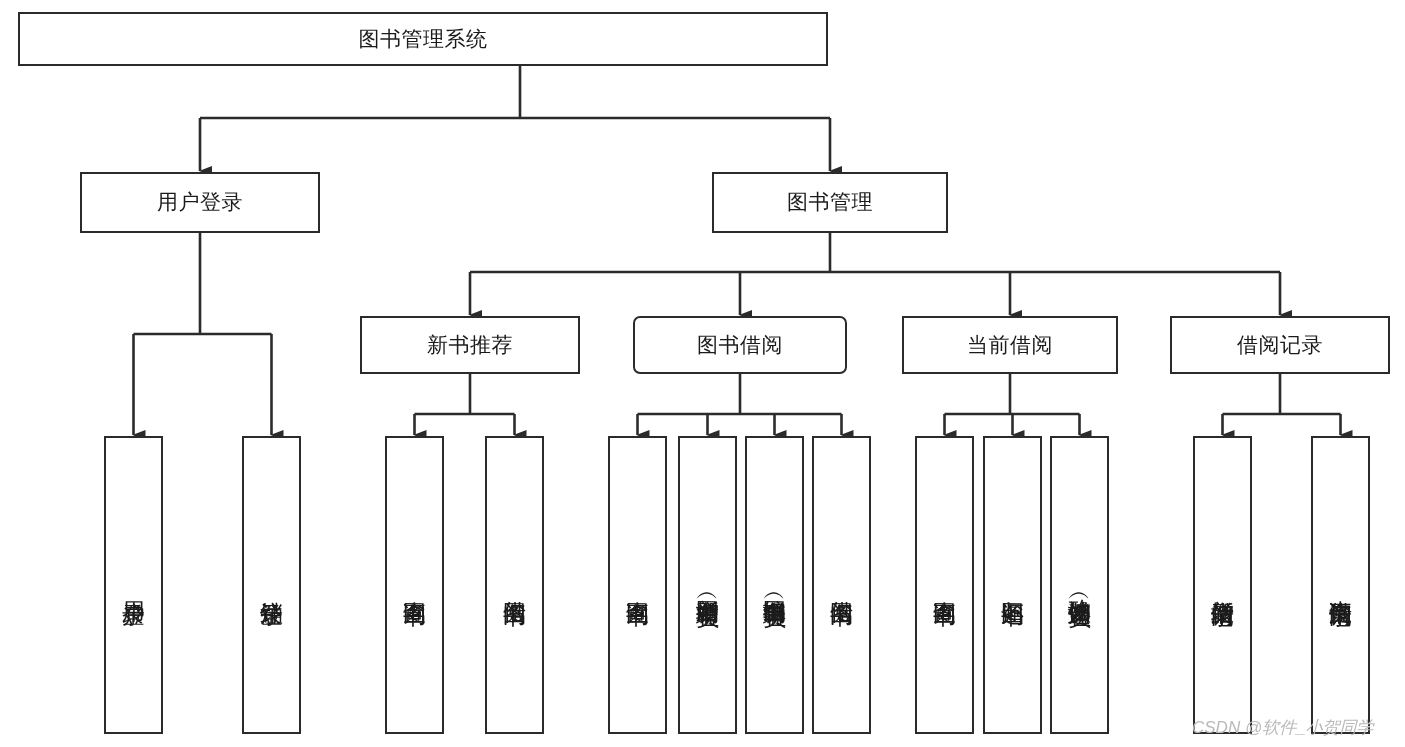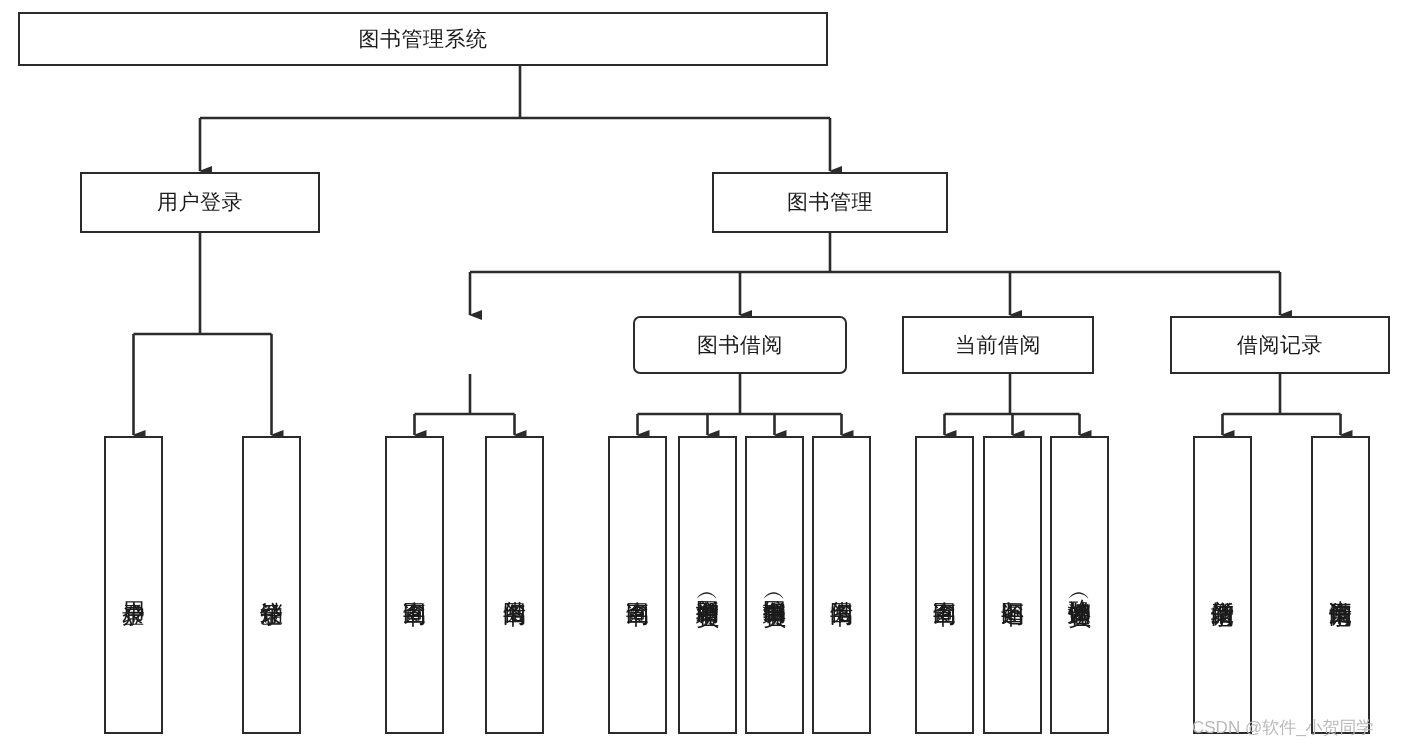--- a/index.html
+++ b/index.html
@@ -122,26 +122,29 @@
   </div>
 
   <div class="node-box node-horizontal" style="left:80px; top:172px; width:240px; height:61px;">
     <span class="node-label">用户登录</span>
   </div>
 
   <div class="node-box node-horizontal" style="left:712px; top:172px; width:236px; height:61px;">
     <span class="node-label">图书管理</span>
   </div>
 
+  <div class="node-box node-horizontal" style="left:360px; top:316px; width:220px; height:58px;">
+    <span class="node-label">新书推荐</span>
+  </div>
 
   <div class="node-box node-horizontal" style="left:633px; top:316px; width:214px; height:58px;border-radius:7px;">
     <span class="node-label">图书借阅</span>
   </div>
 
-  <div class="node-box node-horizontal" style="left:902px; top:316px; width:192px; height:58px;">
+  <div class="node-box node-horizontal" style="left:902px; top:316px; width:216px; height:58px;">
     <span class="node-label">当前借阅</span>
   </div>
 
   <div class="node-box node-horizontal" style="left:1170px; top:316px; width:220px; height:58px;">
     <span class="node-label">借阅记录</span>
   </div>
 
   <div id="leaf-layer">
       <div class="node-box node-vertical" style="left: 104px; top: 436px; width: 59px; height: 298px;">
         <span class="node-label">用户登录</span>
@@ -177,14 +180,14 @@
         <span class="node-label">确认归还（管理员）</span>
       </div>
       <div class="node-box node-vertical" style="left: 1193px; top: 436px; width: 59px; height: 298px;">
         <span class="node-label">新增借阅记录</span>
       </div>
       <div class="node-box node-vertical" style="left: 1311px; top: 436px; width: 59px; height: 298px;">
         <span class="node-label">查询借阅记录</span>
       </div>
     </div>
 
-  <div class="watermark" style="left:1192px; top:716px;">CSDN @软件_小贺同学</div>
+  <div class="watermark" style="left:1192px; top:716px;font-style:italic;">CSDN @软件_小贺同学</div>
 </div>
 
 </body></html>

